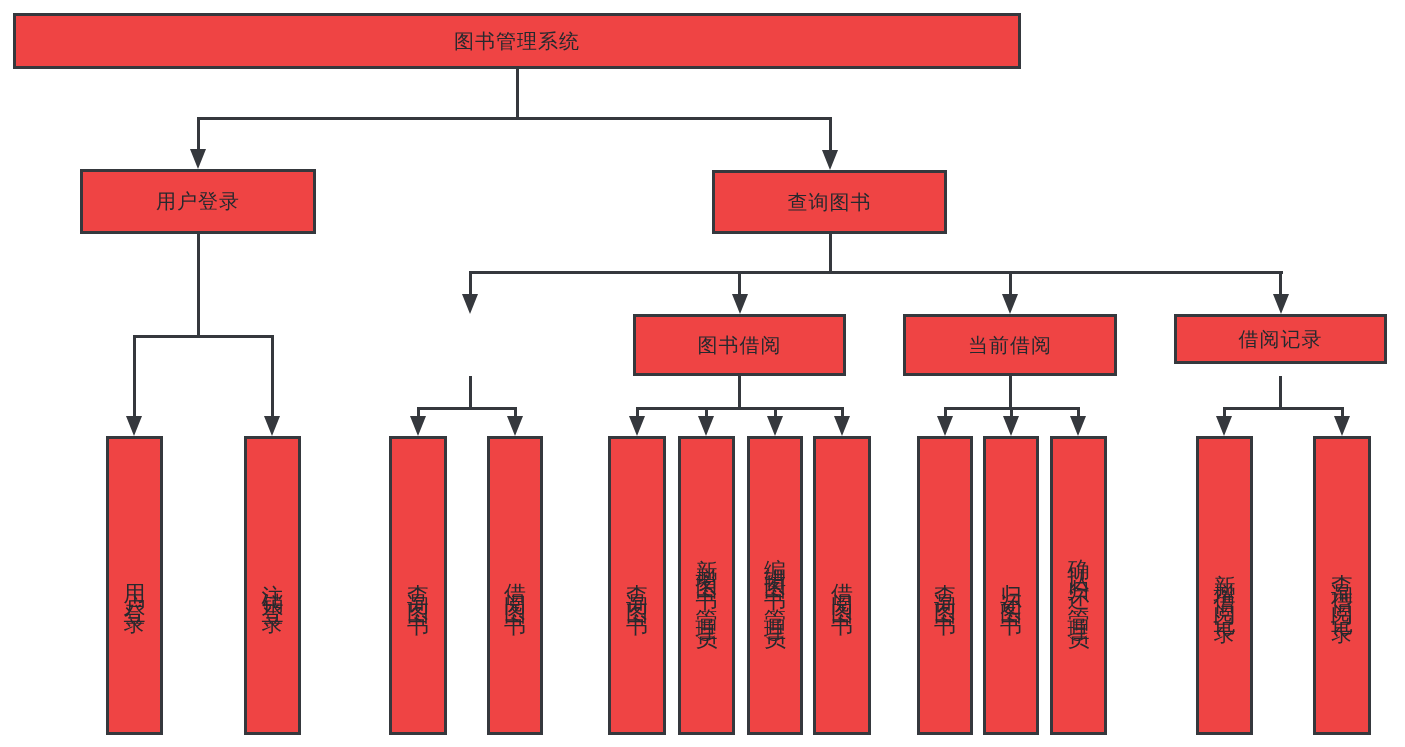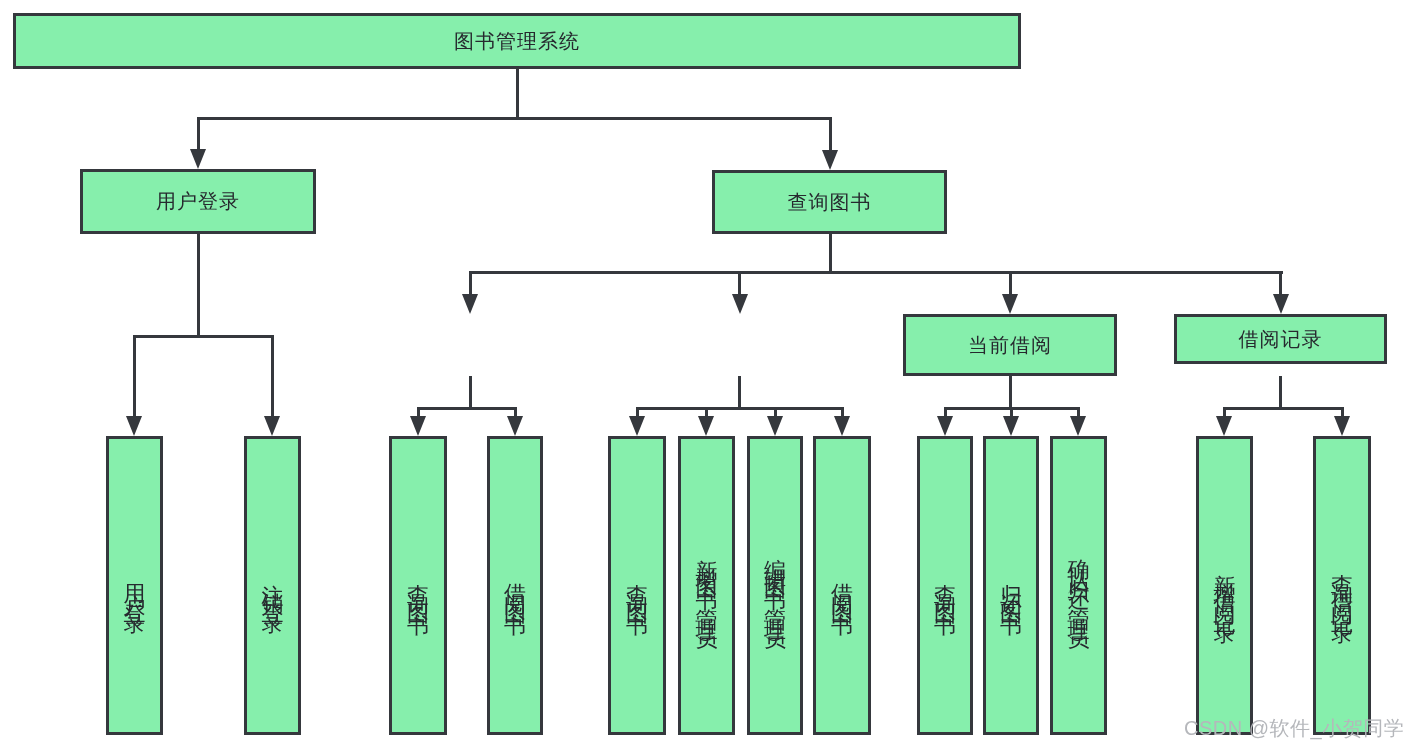--- a/index.html
+++ b/index.html
@@ -2,21 +2,21 @@
 <html><head>
 <meta charset="utf-8">
 <style>
   html,body { margin:0; padding:0; background:#ffffff; }
   .canvas {
     position:relative; width:1405px; height:747px; background:#ffffff;
     font-family:"Liberation Sans","DejaVu Sans",sans-serif; overflow:hidden;
   }
   .node {
     position:absolute; box-sizing:border-box;
-    border:3px solid #35383d; background:#86efac;
+    border:3px solid #35383d; background:#ef4444;
     display:flex; align-items:center; justify-content:center;
     font-size:20px; color:#26292e; letter-spacing:1px; z-index:2;
   }
   .node-v {
     writing-mode:vertical-rl; text-orientation:mixed;
     font-size:22px; letter-spacing:10px; line-height:1;
     white-space:nowrap; display:flex; align-items:center; justify-content:center;
   }
   .seg { position:absolute; background:#35383d; z-index:1; }
   .seg-v { width:3px; }
@@ -42,20 +42,23 @@
 
   <div class="node" style="left:80px;top:169px;width:236px;height:65px">
     <span>用户登录</span>
   </div>
 
   <div class="node" style="left:712px;top:170px;width:235px;height:64px">
     <span>查询图书</span>
   </div>
 
 
+  <div class="node" style="left:633px;top:314px;width:213px;height:62px">
+    <span>图书借阅</span>
+  </div>
 
   <div class="node" style="left:903px;top:314px;width:214px;height:62px">
     <span>当前借阅</span>
   </div>
 
   <div class="node" style="left:1174px;top:314px;width:213px;height:50px">
     <span>借阅记录</span>
   </div>
 
   <div class="node node-v" style="left:106px;top:436px;width:57px;height:299px">
@@ -154,15 +157,14 @@
   <div class="seg seg-v" style="left:1076.5px;top:408px;height:10px"></div>
   <div class="arr" style="left:1070px;top:416px"></div>
 
   <div class="seg seg-v" style="left:1279px;top:376px;height:32px"></div>
   <div class="seg seg-h" style="left:1222.5px;top:406.5px;width:121px"></div>
   <div class="seg seg-v" style="left:1222.5px;top:408px;height:10px"></div>
   <div class="arr" style="left:1216px;top:416px"></div>
   <div class="seg seg-v" style="left:1340.5px;top:408px;height:10px"></div>
   <div class="arr" style="left:1334px;top:416px"></div>
 
-  <div class="watermark">CSDN @软件_小贺同学</div>
 
 </div>
 
 </body></html>

